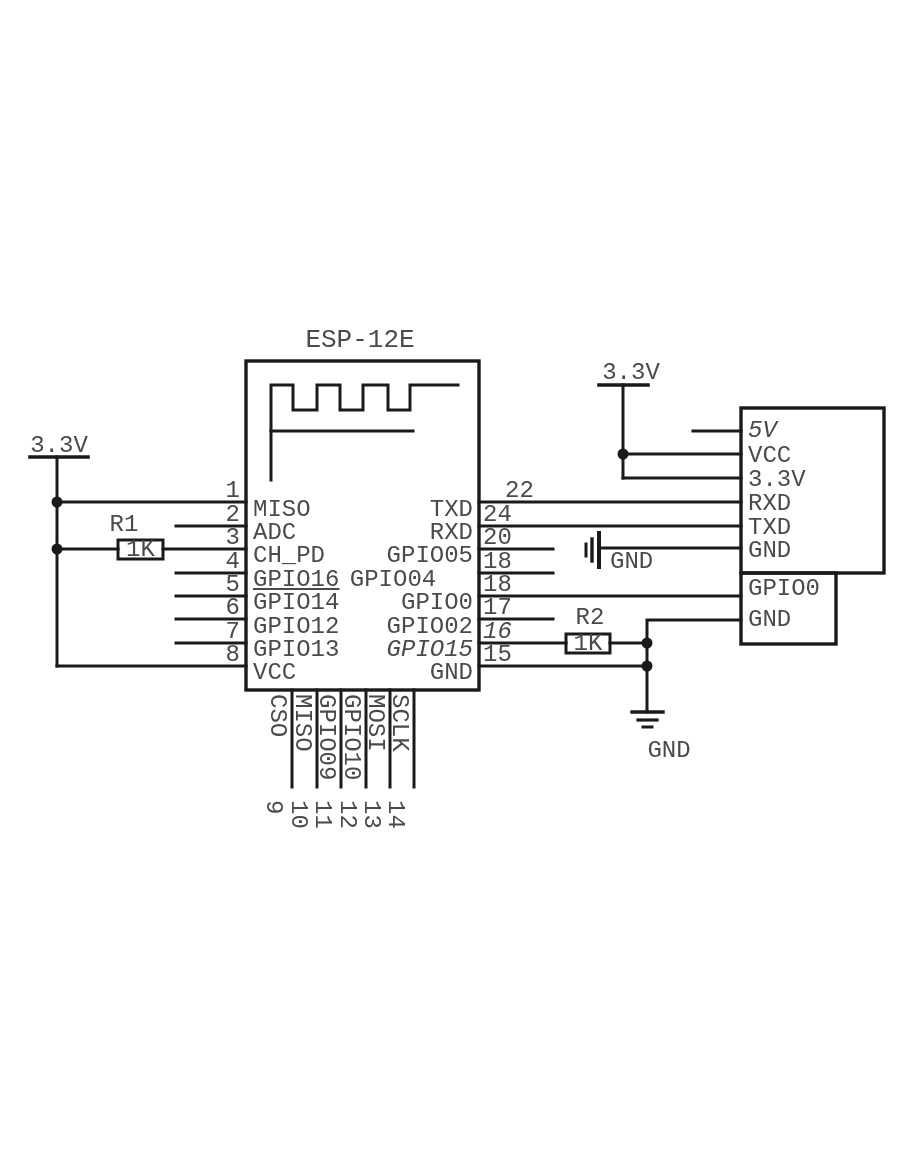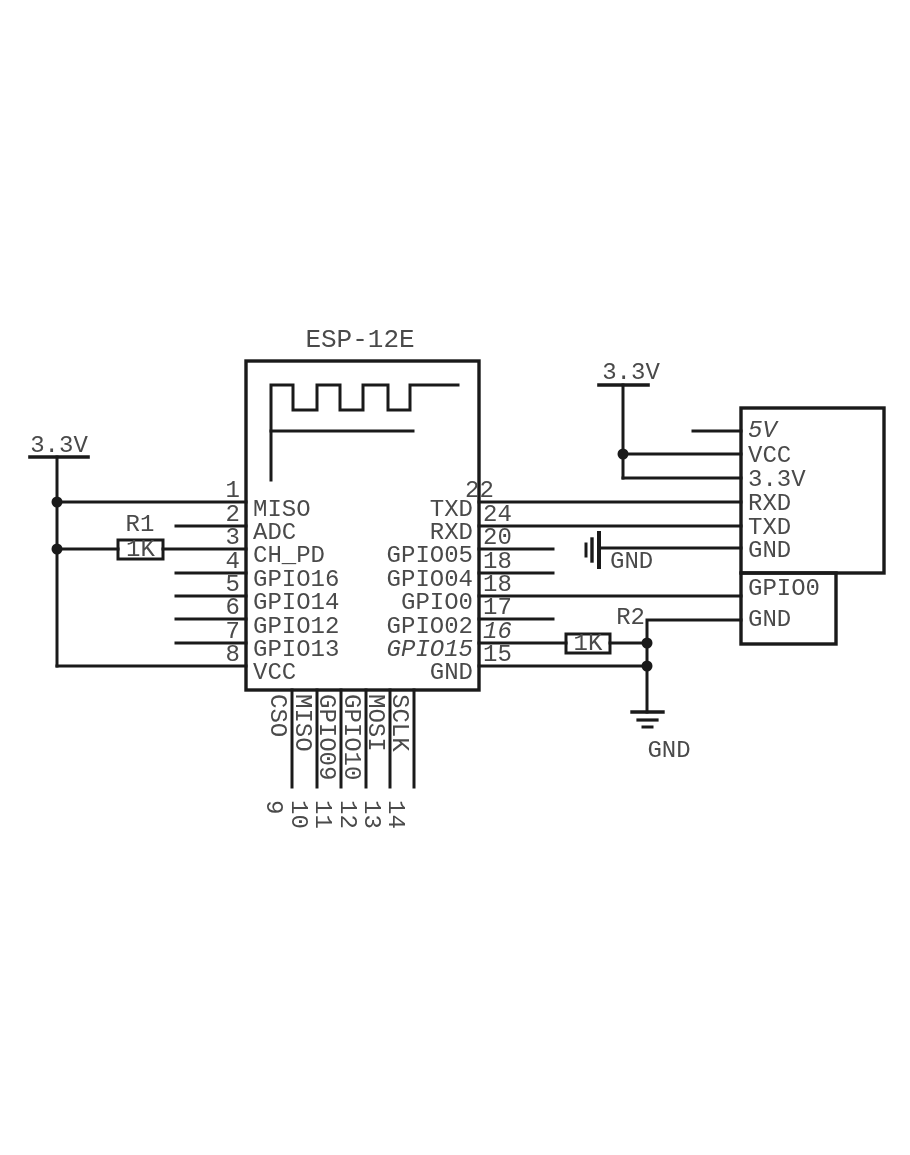--- a/index.html
+++ b/index.html
@@ -103,45 +103,45 @@
       <circle cx="647" cy="643" r="5.5"></circle>
       <circle cx="647" cy="666" r="5.5"></circle>
     </g>
   </svg>
 
   <div class="t title calign" style="left:280px;top:328px;width:160px;">ESP-12E</div>
 
   <div class="t" style="left:253px;top:497px;">MISO</div>
   <div class="t" style="left:253px;top:520px;">ADC</div>
   <div class="t" style="left:253px;top:543px;">CH_PD</div>
-  <div class="t" style="left:253px;top:567px;">GPIO16</div>
+  <div class="t" style="left:253px;top:567px;text-decoration:underline;">GPIO16</div>
   <div class="t" style="left:253px;top:590px;">GPIO14</div>
   <div class="t" style="left:253px;top:614px;">GPIO12</div>
   <div class="t" style="left:253px;top:637px;">GPIO13</div>
   <div class="t" style="left:253px;top:660px;">VCC</div>
 
   <div class="t ralign" style="left:313px;top:497px;width:160px;">TXD</div>
   <div class="t ralign" style="left:313px;top:520px;width:160px;">RXD</div>
   <div class="t ralign" style="left:313px;top:543px;width:160px;">GPIO05</div>
-  <div class="t ralign" style="left:313px;top:567px;width:160px;">GPIO04</div>
+  <div class="t ralign" style="left:313px;top:567px;width:160px;text-align:center;">GPIO04</div>
   <div class="t ralign" style="left:313px;top:590px;width:160px;">GPIO0</div>
   <div class="t ralign" style="left:313px;top:614px;width:160px;">GPIO02</div>
   <div class="t ralign" style="left:313px;top:637px;width:160px;font-style:italic;">GPIO15</div>
   <div class="t ralign" style="left:313px;top:660px;width:160px;">GND</div>
 
   <div class="t ralign" style="left:190px;top:478px;width:50px;">1</div>
   <div class="t ralign" style="left:190px;top:502px;width:50px;">2</div>
   <div class="t ralign" style="left:190px;top:525px;width:50px;">3</div>
   <div class="t ralign" style="left:190px;top:549px;width:50px;">4</div>
   <div class="t ralign" style="left:190px;top:572px;width:50px;">5</div>
   <div class="t ralign" style="left:190px;top:595px;width:50px;">6</div>
   <div class="t ralign" style="left:190px;top:619px;width:50px;">7</div>
   <div class="t ralign" style="left:190px;top:642px;width:50px;">8</div>
 
-  <div class="t" style="left:465px;top:478px;">22</div>
+  <div class="t" style="left:505px;top:478px;">22</div>
   <div class="t" style="left:483px;top:502px;">24</div>
   <div class="t" style="left:483px;top:525px;">20</div>
   <div class="t" style="left:483px;top:549px;">18</div>
   <div class="t" style="left:483px;top:572px;">18</div>
   <div class="t" style="left:483px;top:595px;">17</div>
   <div class="t" style="left:483px;top:619px;font-style:italic;">16</div>
   <div class="t" style="left:483px;top:642px;">15</div>
 
   <div class="t rot" style="left:290px;top:694px;">CSO</div>
   <div class="t rot" style="left:315px;top:694px;">MISO</div>
@@ -162,21 +162,21 @@
   <div class="t" style="left:748px;top:467px;">3.3V</div>
   <div class="t" style="left:748px;top:491px;">RXD</div>
   <div class="t" style="left:748px;top:515px;">TXD</div>
   <div class="t" style="left:748px;top:538px;">GND</div>
   <div class="t" style="left:748px;top:576px;">GPIO0</div>
   <div class="t" style="left:748px;top:607px;">GND</div>
 
   <div class="t calign" style="left:30px;top:433px;width:58px;">3.3V</div>
   <div class="t calign" style="left:600px;top:360px;width:62px;">3.3V</div>
 
-  <div class="t calign" style="left:115px;top:512px;width:50px;">R1</div>
+  <div class="t calign" style="left:99px;top:512px;width:50px;">R1</div>
   <div class="t calign" style="left:116px;top:537px;width:49px;">1K</div>
-  <div class="t calign" style="left:595px;top:605px;width:50px;text-align:right;">R2</div>
+  <div class="t calign" style="left:565px;top:605px;width:50px;">R2</div>
   <div class="t calign" style="left:564px;top:631px;width:48px;">1K</div>
 
   <div class="t" style="left:610px;top:549px;">GND</div>
   <div class="t calign" style="left:624px;top:738px;width:90px;">GND</div>
 
 </div>
 
 </body></html>

